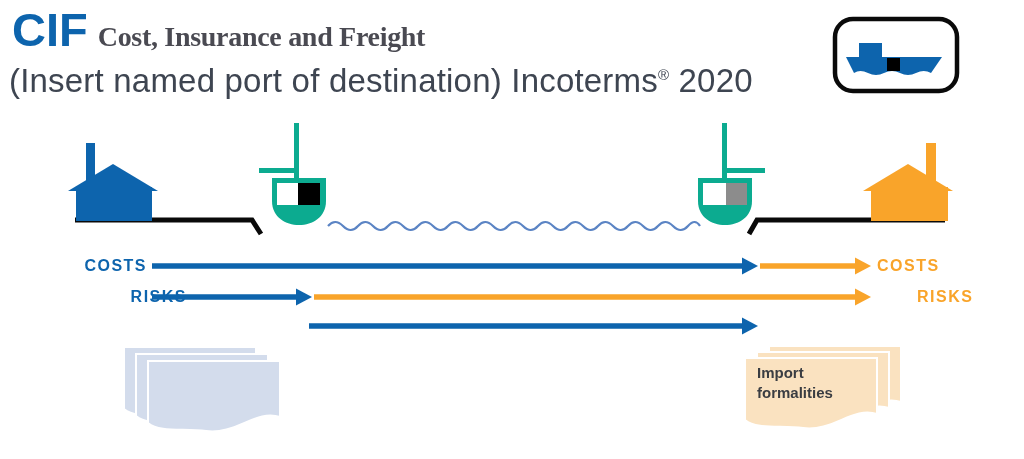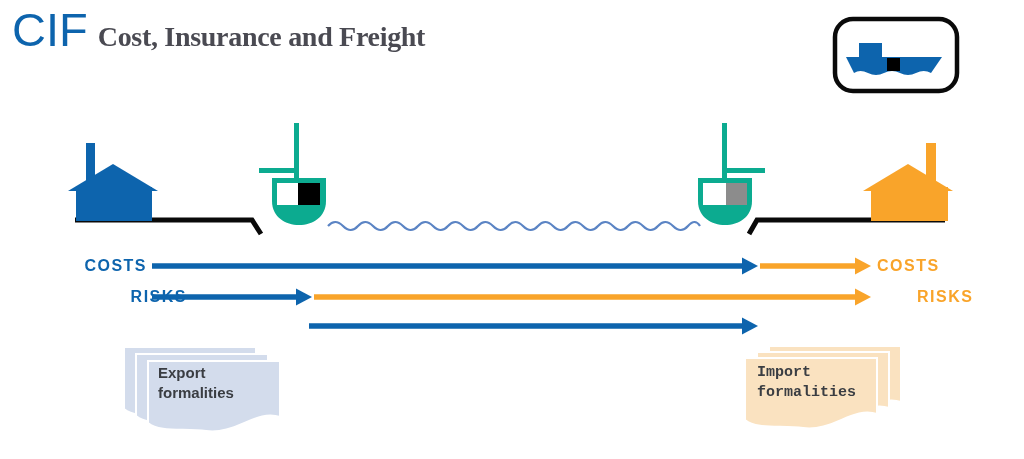--- a/index.html
+++ b/index.html
@@ -15,21 +15,21 @@
   
   .title-line {
     position: absolute;
     left: 12px;
     top: 2px;
     white-space: nowrap;
   }
   .acronym {
     color: #0d64ad;
     font-size: 47px;
-    font-weight: 400;
+    font-weight: 700;
     letter-spacing: 0px;
     vertical-align: baseline;
   }
   .main-title {
     color: #4a4a52;
     font-size: 28px;
     font-weight: 700;
     margin-left: 10px;
     letter-spacing: -0.3px;
     font-family: Liberation Serif, serif;
@@ -79,29 +79,32 @@
   
   .doc-text {
     position: absolute;
     width: 112px;
     color: #3a3d42;
     font-size: 15px;
     font-weight: 700;
     line-height: 1.3;
   }
   .doc-text.export { left: 158px; top: 363px; }
-  .doc-text.import { left: 757px; top: 363px; font-family: Liberation Mono, monospace; }
+  .doc-text.import { left: 757px; top: 363px; }
 </style>
 </head>
 <body>
 
 <div class="canvas">
 
   <div class="title-line">
     <span class="acronym">CIF</span><span class="main-title">Cost, Insurance and Freight</span>
+  </div>
+  <div class="subtitle">
+    <span>(Insert named port of destination) Incoterms</span><sup>®</sup><span> 2020</span>
   </div>
 
   <div class="logo-box">
     <svg width="132" height="84" viewBox="0 0 132 84">
       <rect x="4" y="5" width="122" height="72" rx="18" fill="#ffffff" stroke="#0a0a0a" stroke-width="4.5"></rect>
       <rect x="28" y="29" width="23" height="15" fill="#0d64ad"></rect>
       <path d="M15,43 H111 L100,59 Q93,55 85,59 Q77,63 69,59 Q61,55 53,59 Q45,63 37,59 Q29,55 23,59 Z" fill="#0d64ad"></path>
       <rect x="56" y="44" width="13" height="13" fill="#000000"></rect>
     </svg>
   </div>
@@ -176,16 +179,15 @@
       <path transform="translate(745,358)" d="M0,0 H132 V56 C108,48 88,74 58,70 C36,67 12,72 0,62 Z" fill="#fae2c0" stroke="#ffffff" stroke-width="2"></path>
     </g>
   </svg>
 
   <div class="flow-label seller row-costs">COSTS</div>
   <div class="flow-label seller row-risks">RISKS</div>
 
   <div class="flow-label buyer row-costs">COSTS</div>
   <div class="flow-label buyer row-risks">RISKS</div>
 
-  <div class="doc-text export">Export formalities</div>
   <div class="doc-text import">Import formalities</div>
 
 </div>
 
 </body></html>

